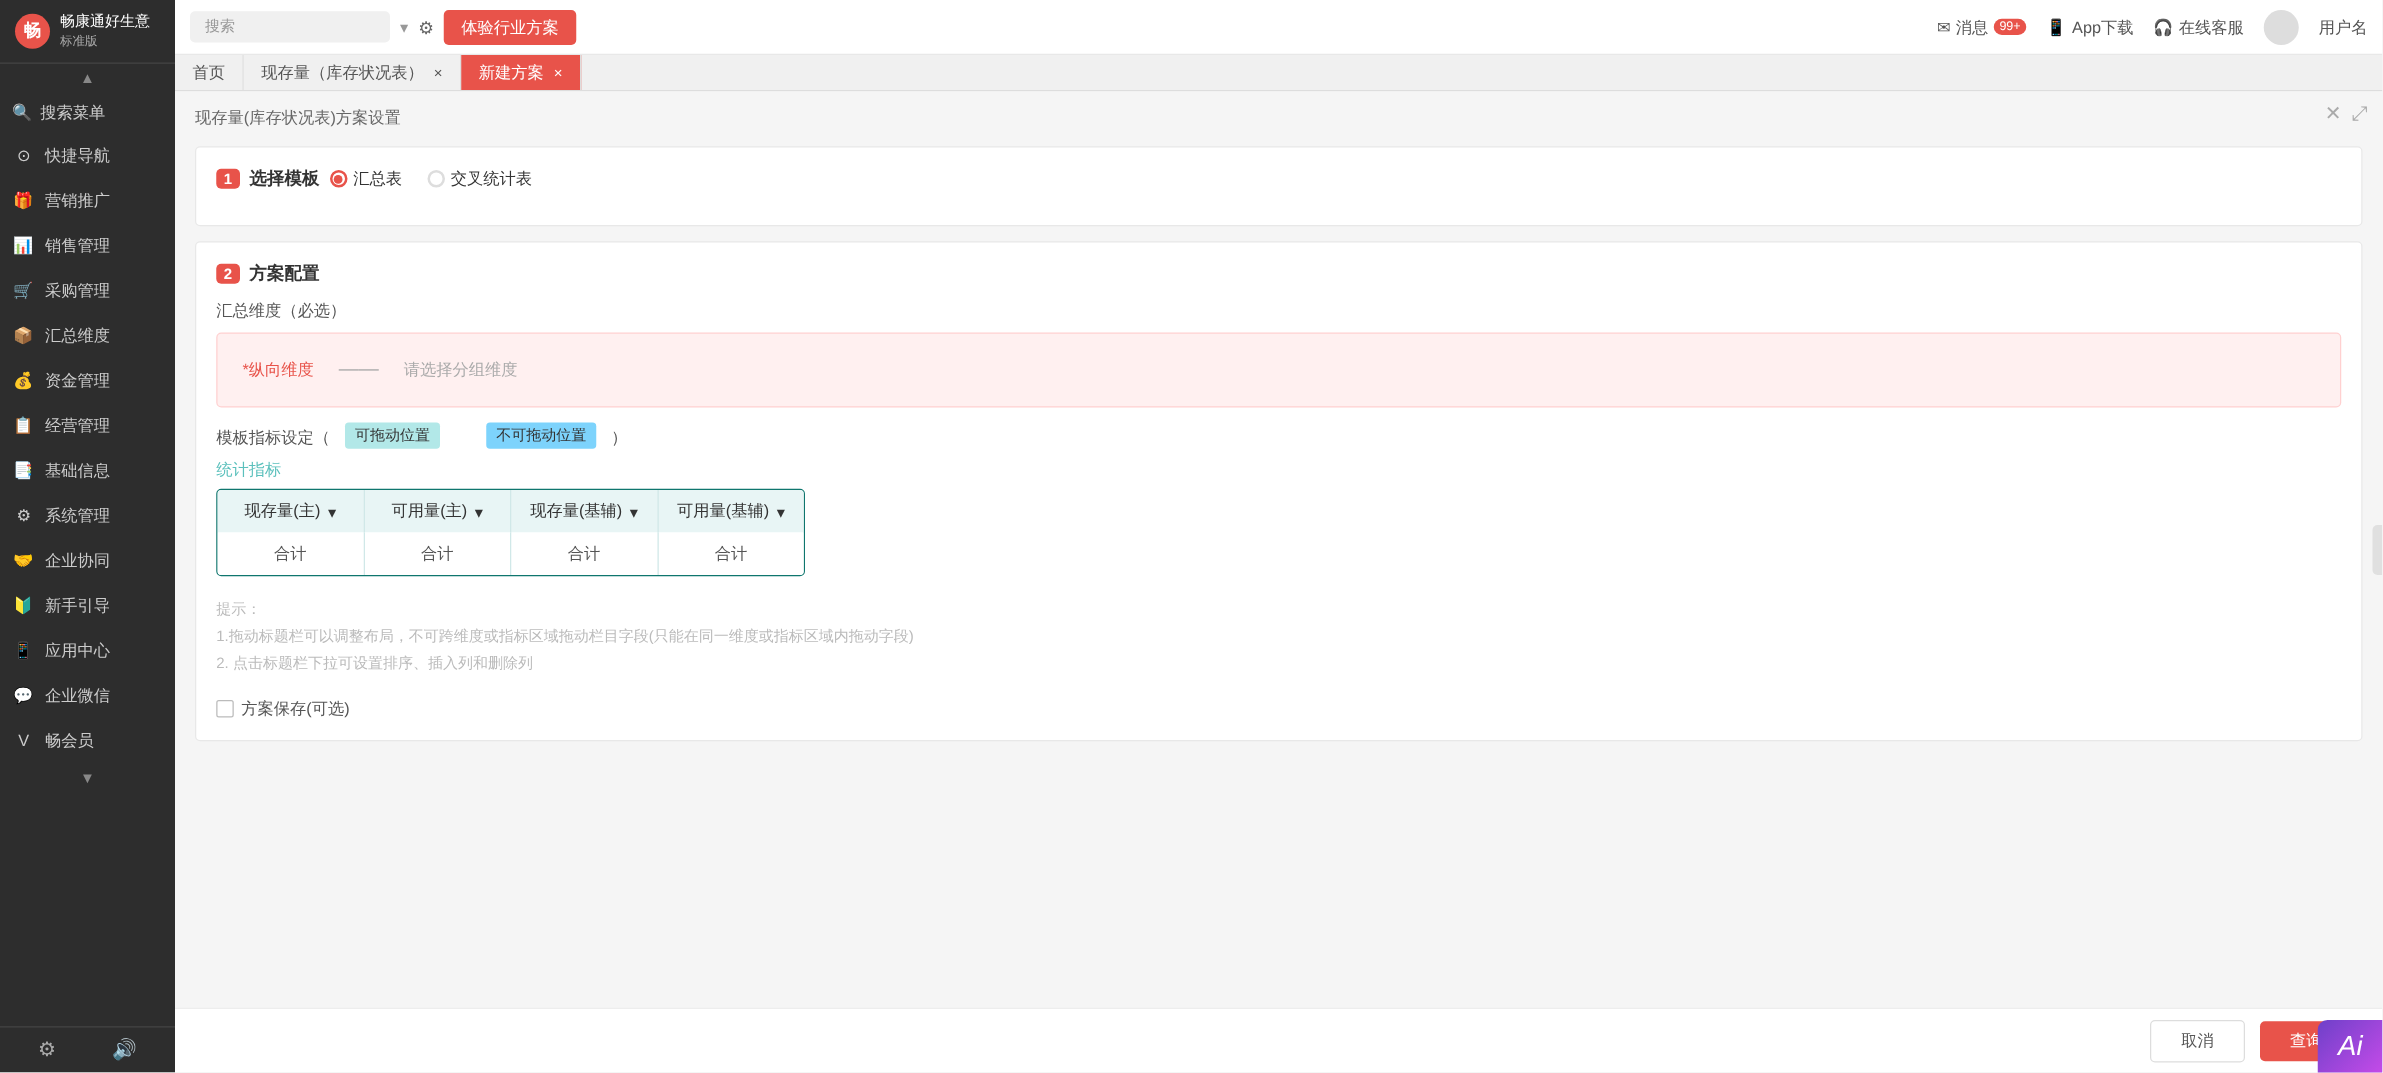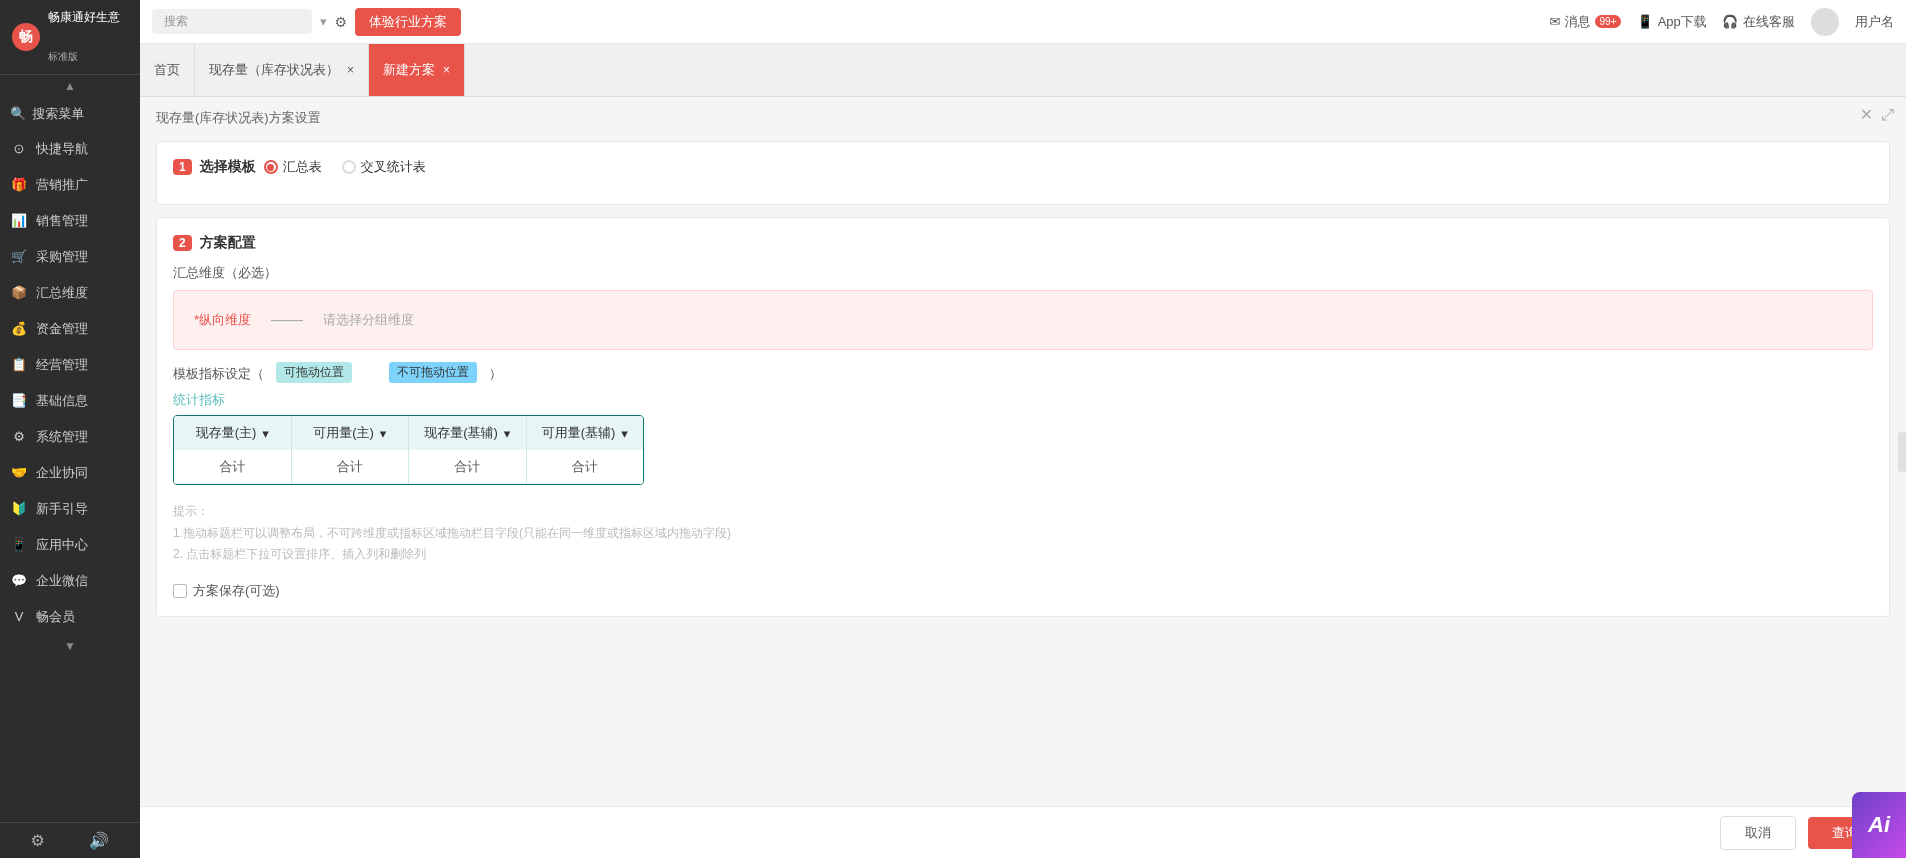--- a/index.html
+++ b/index.html
@@ -23,21 +23,21 @@
       border-bottom: 1px solid #444;
     }
     .sidebar-logo-icon {
       width: 28px; height: 28px;
       background: #e8534a;
       border-radius: 50%;
       display: flex; align-items: center; justify-content: center;
       color: white; font-size: 14px; font-weight: bold;
     }
     .sidebar-logo-text { font-size: 12px; color: #fff; line-height: 1.3; }
-    .sidebar-logo-badge { font-size: 10px; color: #aaa; margin-top: 24px; }
+    .sidebar-logo-badge { font-size: 10px; color: #aaa; }
     .sidebar-scroll-up, .sidebar-scroll-down {
       text-align: center; color: #888; padding: 4px; cursor: pointer; font-size: 12px;
     }
     .sidebar-search {
       display: flex; align-items: center; padding: 8px 10px;
       color: #ccc; cursor: pointer; gap: 6px; font-size: 13px;
     }
     .sidebar-item {
       display: flex; align-items: center; padding: 9px 10px;
       color: #ccc; cursor: pointer; gap: 8px; font-size: 13px;
@@ -92,21 +92,21 @@
     .topbar-app { display: flex; align-items: center; gap: 4px; color: #555; cursor: pointer; font-size: 13px; }
     .topbar-service { display: flex; align-items: center; gap: 4px; color: #555; cursor: pointer; font-size: 13px; }
     .topbar-avatar { width: 28px; height: 28px; background: #ddd; border-radius: 50%; }
     .topbar-username { color: #555; font-size: 13px; cursor: pointer; }
 
     
     .tabs-bar {
       background: #f0f0f0;
       display: flex;
       align-items: center;
-      height: 53px;
+      height: 29px;
       border-bottom: 1px solid #ddd;
       padding: 0 0;
     }
     .tab {
       display: flex; align-items: center; gap: 4px;
       padding: 0 14px; height: 100%;
       font-size: 13px; color: #555; cursor: pointer; border-right: 1px solid #ddd;
       background: #f0f0f0;
     }
     .tab.active {
@@ -247,23 +247,23 @@
     .content::-webkit-scrollbar { width: 6px; }
     .content::-webkit-scrollbar-track { background: #f0f0f0; }
     .content::-webkit-scrollbar-thumb { background: #ccc; border-radius: 3px; }
 
     
     .ai-badge {
       position: fixed;
       bottom: 0; right: 0;
       background: linear-gradient(135deg, #6e40c9, #c44be8);
       color: #fff;
-      padding: 20px 16px;
+      padding: 8px 16px;
       font-size: 22px;
-      font-weight: bold;
+      font-weight: normal;
       border-radius: 8px 0 0 0;
       font-style: italic;
       margin-top: 11px;
     }
 
     
     .panel-controls {
       display: flex; align-items: center; gap: 8px;
     }
     .panel-ctrl-btn { font-size: 16px; color: #aaa; cursor: pointer; }

